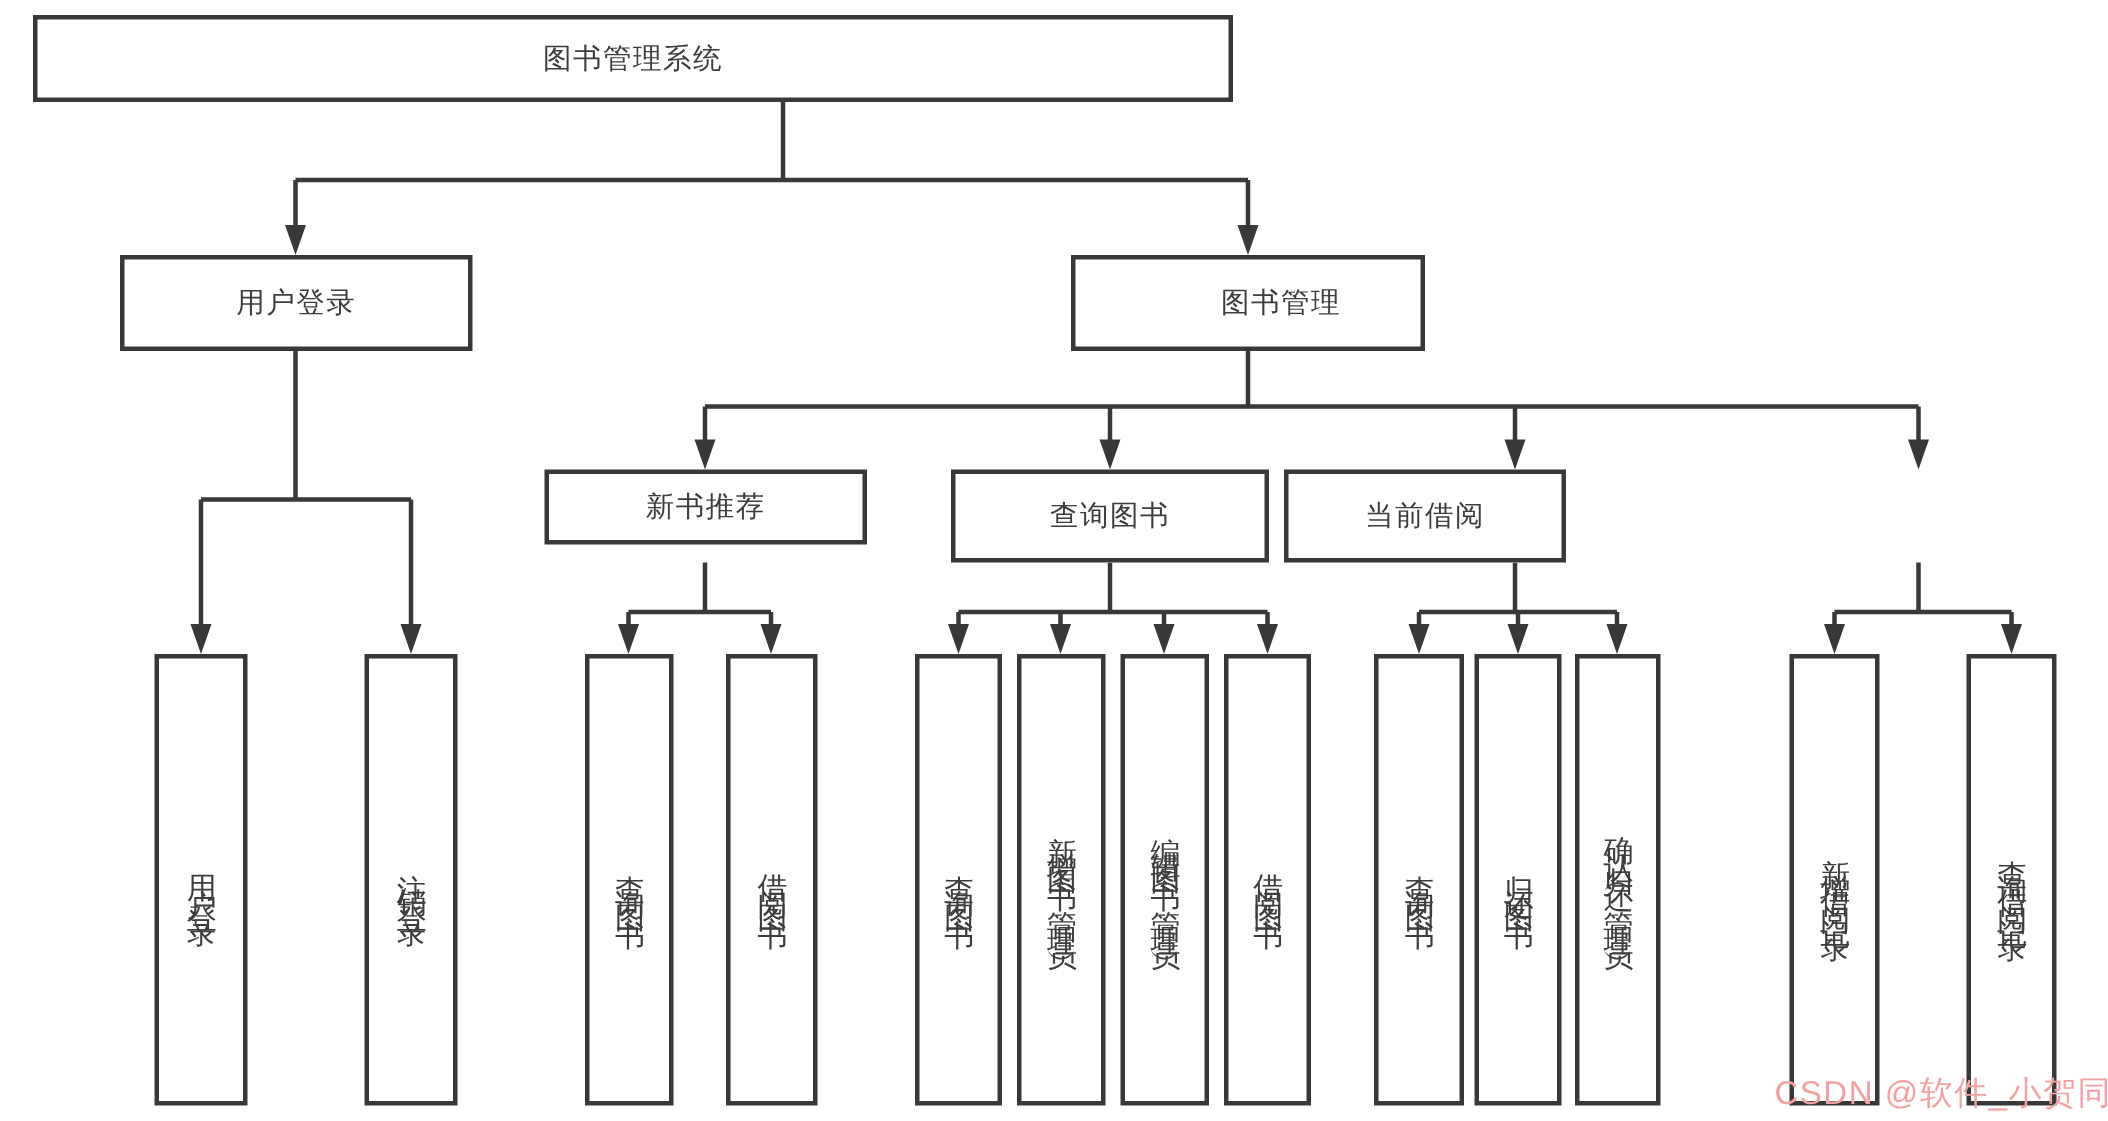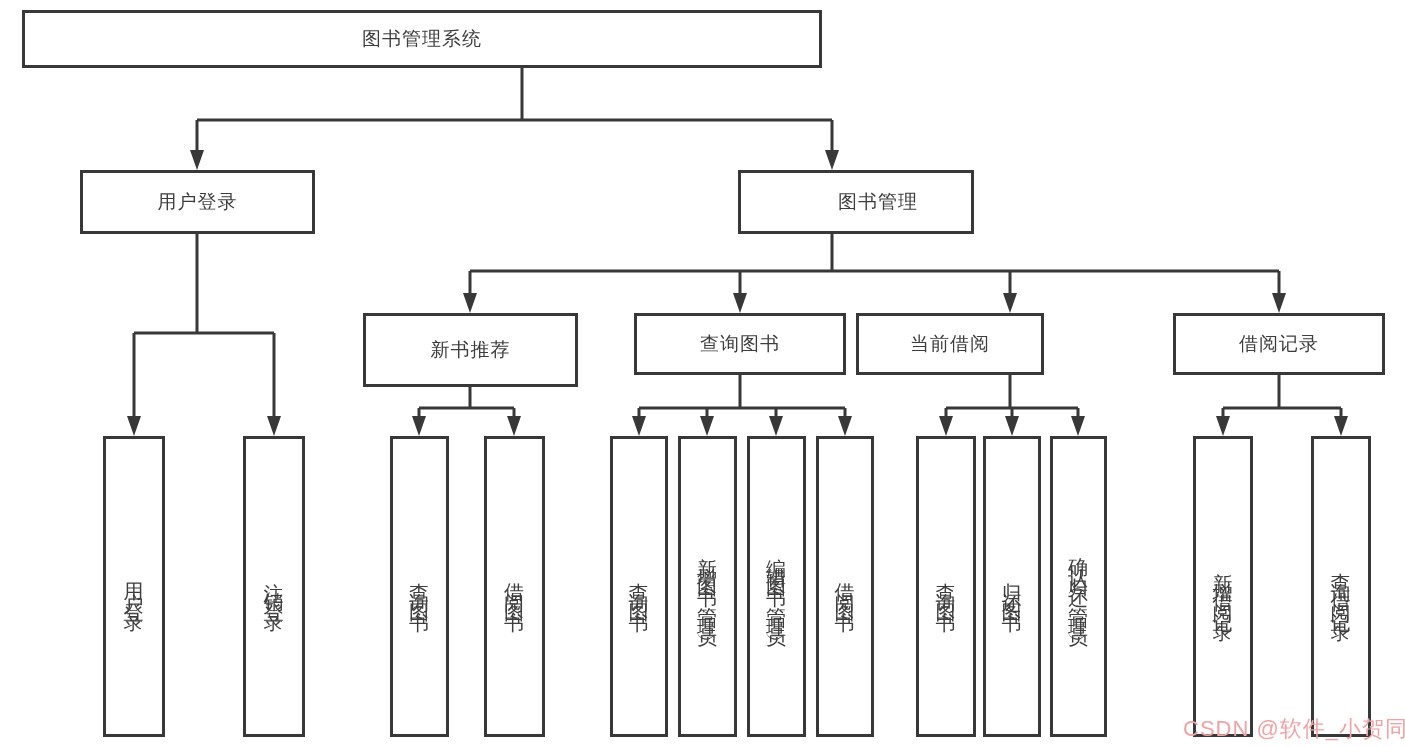--- a/index.html
+++ b/index.html
@@ -119,26 +119,25 @@
     <g>
       <path d="M1279,375 L1279,408 M1223,408 L1341,408 M1223,408 L1223,419 M1341,408 L1341,419"></path>
       <polygon points="1223,436 1216,416 1230,416"></polygon>
       <polygon points="1341,436 1334,416 1348,416"></polygon>
     </g>
   </svg>
 
   <div class="node h" style="left:22px; top:10px; width:800px; height:58px;">图书管理系统</div>
 
   <div class="node h" style="left:80px; top:170px; width:235px; height:64px;">用户登录</div>
-  <div class="node h" style="left:738px; top:170px; width:236px; height:64px;padding-left:44px;">图书管理</div>
+  <div class="node h" style="left:714px; top:170px; width:236px; height:64px;padding-left:44px;">图书管理</div>
 
-  <div class="node h" style="left:363px; top:313px; width:215px; height:74px;">新书推荐</div>
+  <div class="node h" style="left:363px; top:313px; width:215px; height:50px;">新书推荐</div>
   <div class="node h" style="left:634px; top:313px; width:212px; height:62px;">查询图书</div>
   <div class="node h" style="left:856px; top:313px; width:188px; height:62px;">当前借阅</div>
-  <div class="node h" style="left:1173px; top:313px; width:212px; height:62px;">借阅记录</div>
 
   <div class="node v" style="left:103px; top:436px; width:62px; height:301px;">
     <span class="vtext">用户登录</span>
   </div>
   <div class="node v" style="left:243px; top:436px; width:62px; height:301px;">
     <span class="vtext">注销登录</span>
   </div>
 
   <div class="node v" style="left:390px; top:436px; width:59px; height:301px;">
     <span class="vtext">查询图书</span>

